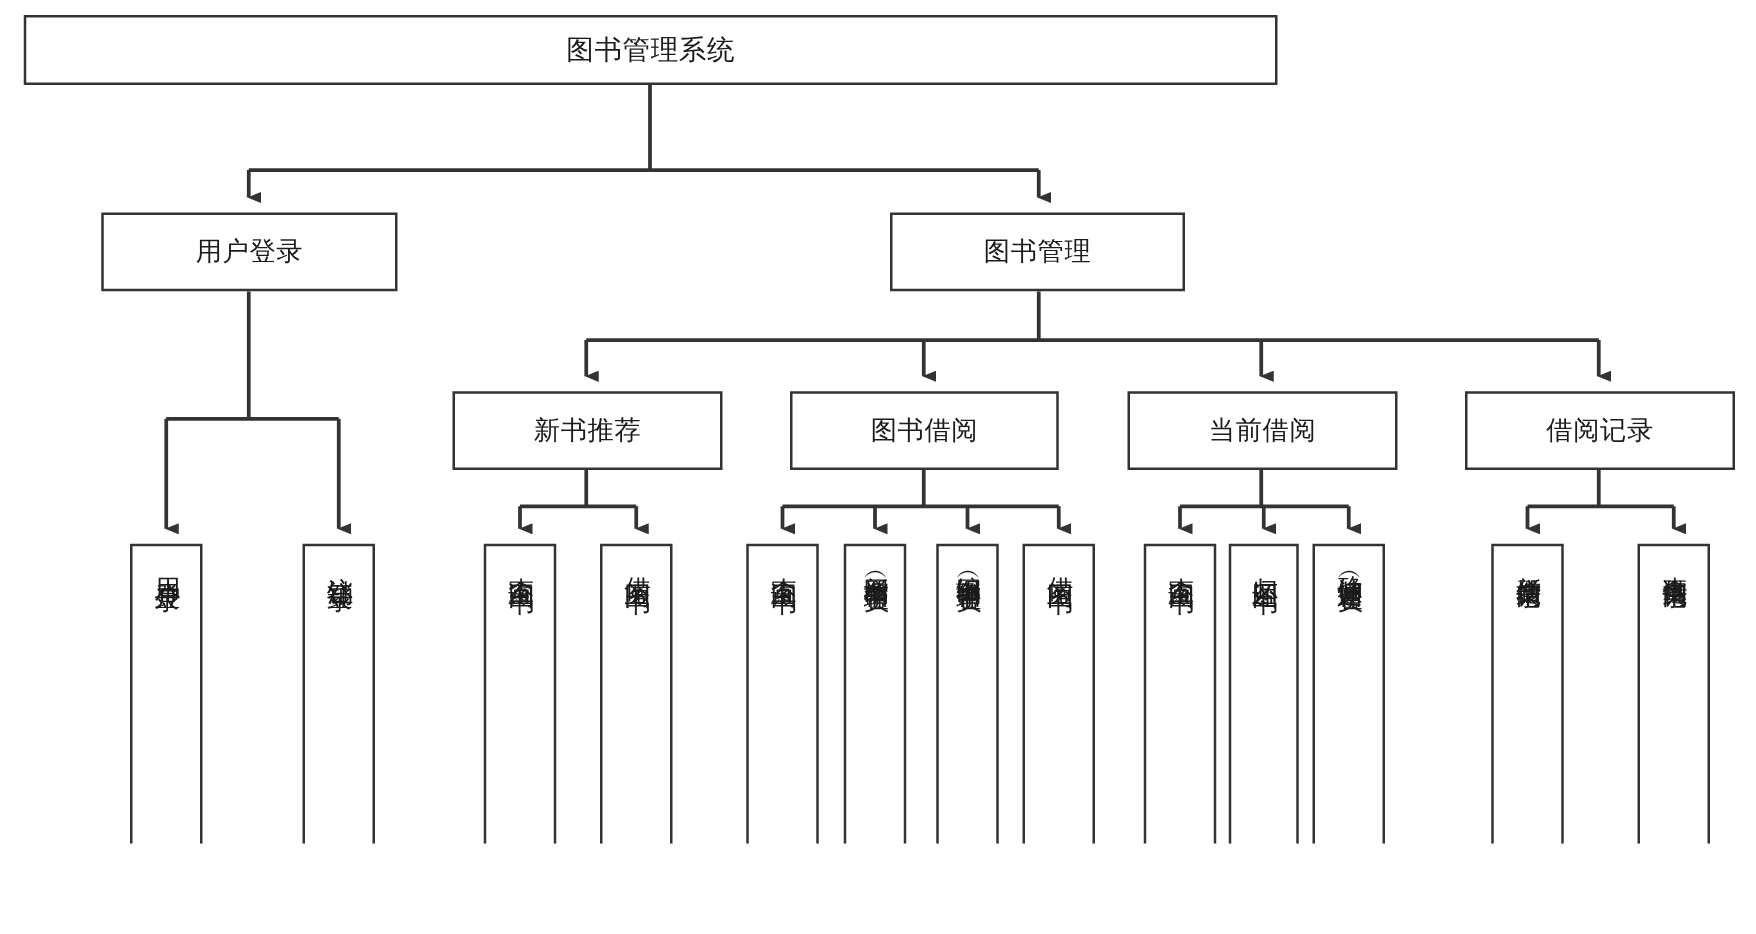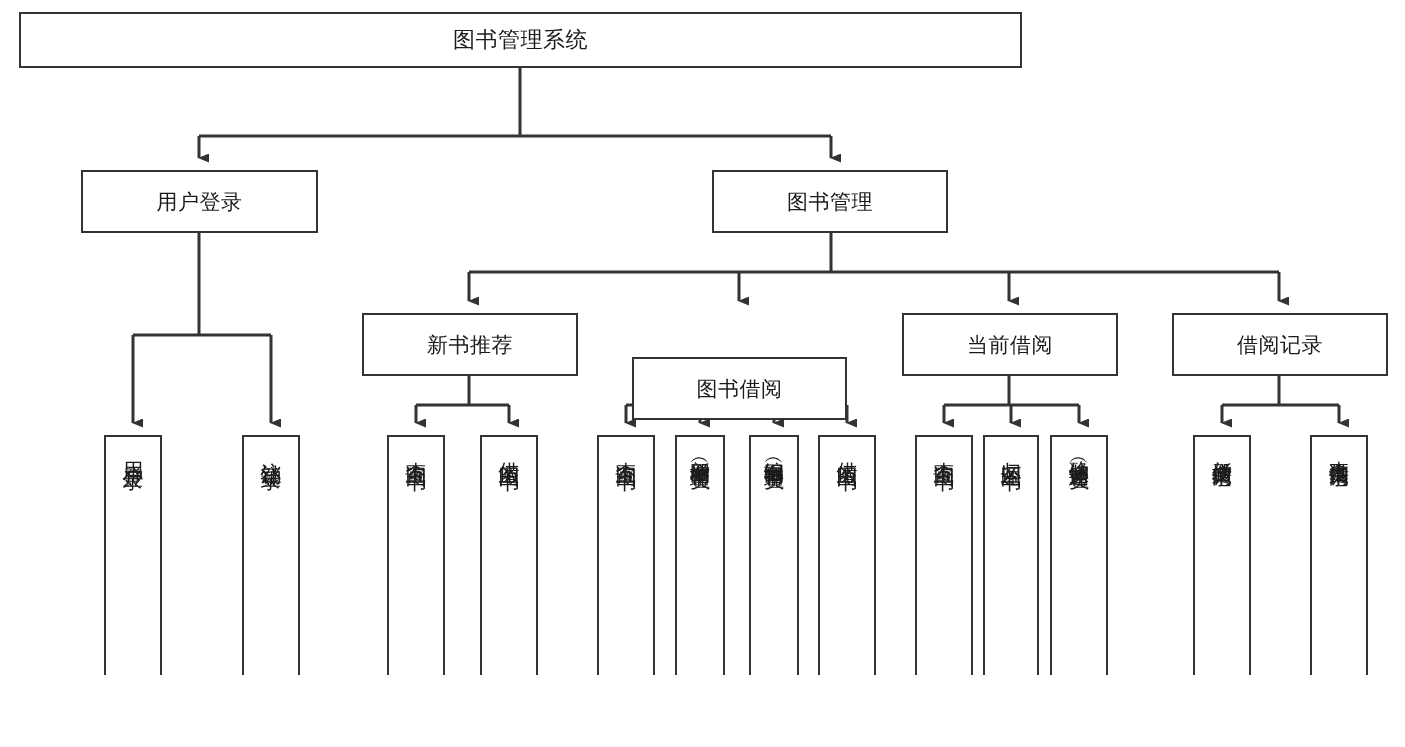--- a/index.html
+++ b/index.html
@@ -141,21 +141,21 @@
   </div>
 
   <div class="node horiz" style="left:362px; top:313px; width:216px; height:63px;">
     <span class="label">新书推荐</span>
   </div>
 
   <div class="node horiz" style="left:712px; top:170px; width:236px; height:63px;">
     <span class="label">图书管理</span>
   </div>
 
-  <div class="node horiz" style="left:632px; top:313px; width:215px; height:63px;margin-top:44px;">
+  <div class="node horiz" style="left:632px; top:313px; width:215px; height:63px;">
     <span class="label">图书借阅</span>
   </div>
 
   <div class="node horiz" style="left:1172px; top:313px; width:216px; height:63px;">
     <span class="label">借阅记录</span>
   </div>
 
   <div class="node horiz" style="left:902px; top:313px; width:216px; height:63px;">
     <span class="label">当前借阅</span>
   </div>

